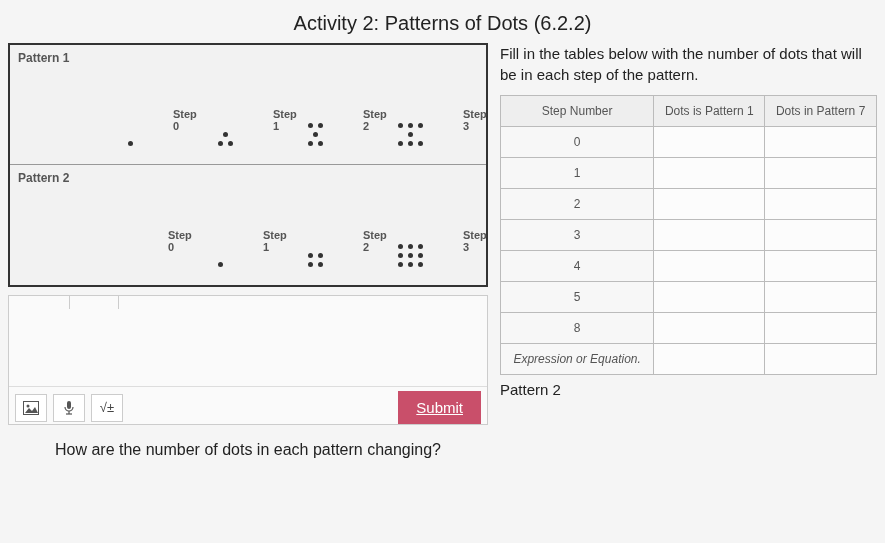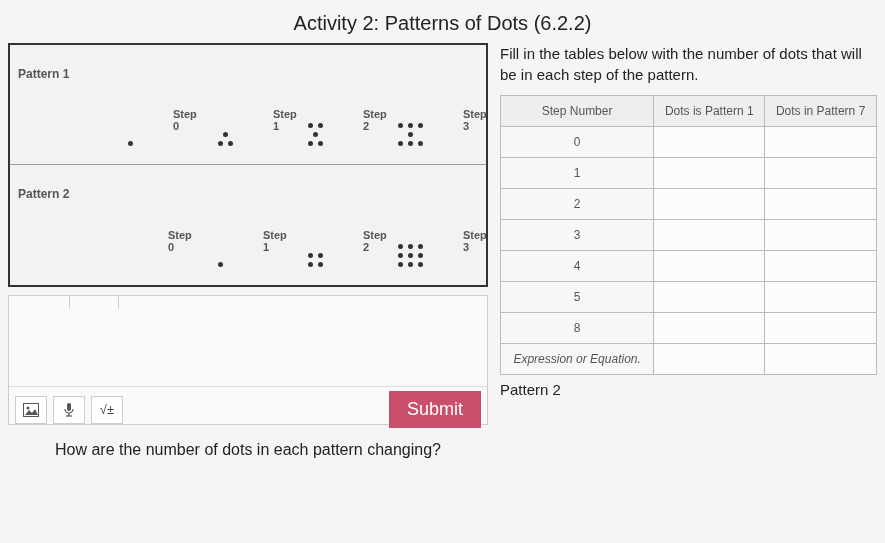--- a/index.html
+++ b/index.html
@@ -36,21 +36,21 @@
   padding: 6px 8px 6px 8px;
   height: 120px;
   position: relative;
 }
 .pattern-row:last-child { border-bottom: none; }
 .pattern-label {
   font-size: 12px;
   font-weight: bold;
   color: #555;
   position: absolute;
-  top: 22px;
+  top: 6px;
   left: 8px;
 }
 .steps {
   display: flex;
   justify-content: flex-end;
   gap: 30px;
   align-items: flex-end;
   height: 100%;
   padding-right: 20px;
   padding-bottom: 4px;
@@ -117,22 +117,23 @@
   font-size: 13px;
   color: #444;
   cursor: pointer;
 }
 .submit-btn {
   margin-left: auto;
   background: #c94f6a;
   color: #fff;
   border: none;
   padding: 8px 18px;
-  font-size: 18px;
+  font-size: 15px;
   cursor: pointer;
+  text-decoration: underline;
 }
 
 .question {
   font-size: 16px;
   color: #222;
   margin-top: 14px;
   line-height: 1.4;
   text-align: center;
 }
 

